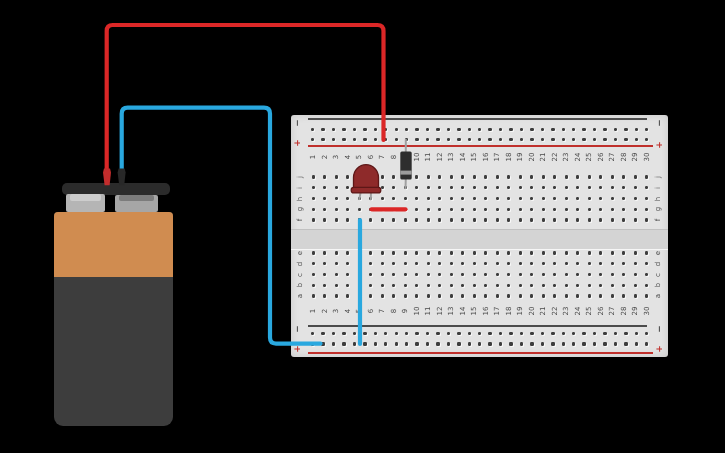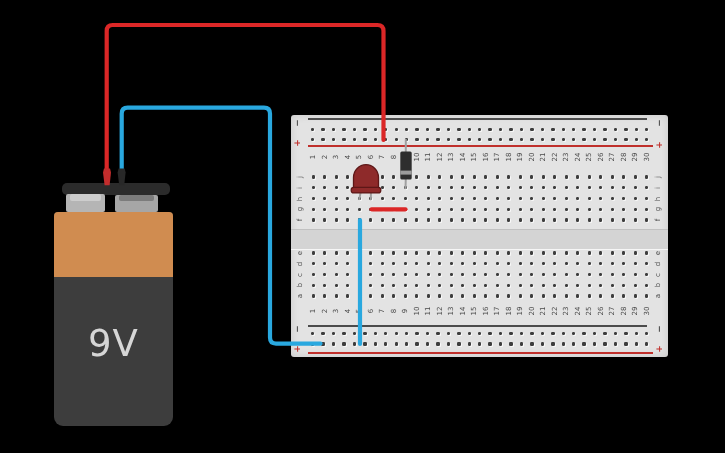--- a/index.html
+++ b/index.html
@@ -559,21 +559,20 @@
       <div class="railsym" style="color: rgb(192, 48, 44); left: 651px; top: 342.6px;">+</div>
     </div>
 
   <div id="batt-body" class="battpart" style="left: 54.3px; top: 211.7px; width: 118.4px; height: 214.3px; background: rgb(61, 61, 61); border-radius: 4px 4px 9px 9px;"></div>
   <div id="batt-band" class="battpart" style="left: 54.3px; top: 211.7px; width: 118.4px; height: 65.3px; background: rgb(208, 140, 80); border-radius: 4px 4px 0px 0px;"></div>
   <div id="batt-cap" class="battpart" style="left: 61.7px; top: 183px; width: 108.6px; height: 11.6px; background: rgb(43, 43, 43); border-radius: 5px;"></div>
   <div id="batt-term-pos" class="battpart" style="left: 66.3px; top: 194px; width: 38.7px; height: 18px; background: rgb(181, 181, 181); border-radius: 2px;"></div>
   <div id="batt-term-pos-top" class="battpart" style="left: 69.8px; top: 194px; width: 31.7px; height: 6.5px; background: rgb(205, 205, 205); border-radius: 2px;"></div>
   <div id="batt-term-neg" class="battpart" style="left: 115px; top: 195px; width: 43.3px; height: 17px; background: rgb(166, 166, 166); border-radius: 2px;"></div>
   <div id="batt-term-neg-top" class="battpart" style="left: 119px; top: 195px; width: 35.3px; height: 5.5px; background: rgb(124, 124, 124); border-radius: 2px;"></div>
-  <div id="batt-label" style="left: 54.3px; top: 322px; width: 118.4px;">9V</div>
 
   <svg id="overlay" width="725" height="453" viewBox="0 0 725 453">
     <g id="g-leads">
         <path d="M361,190 L359.3,199.3" stroke="#a0a0a0" stroke-width="2" stroke-linecap="round" fill="none"></path>
         <path d="M371,190 L370.8,199.6" stroke="#a0a0a0" stroke-width="2" stroke-linecap="round" fill="none"></path>
         <path d="M405.8,139.7 L405.8,153" stroke="#a0a0a0" stroke-width="2" stroke-linecap="round" fill="none"></path>
         <path d="M405.8,178.5 L405.5,188.3" stroke="#a0a0a0" stroke-width="2" stroke-linecap="round" fill="none"></path>
       </g>
     <path id="led-dome" d="M353.5,191.5 L353.5,177.5 A12.5,12.8 0 0 1 378.5,177.5 L378.5,191.5 Z" fill="#8e2a2a" stroke="#5d1717" stroke-width="1.3"></path>
     <rect id="led-flange" x="351.2" y="187.3" width="29.6" height="5.6" rx="2.5" fill="#8e2a2a" stroke="#5d1717" stroke-width="1.2"></rect>

